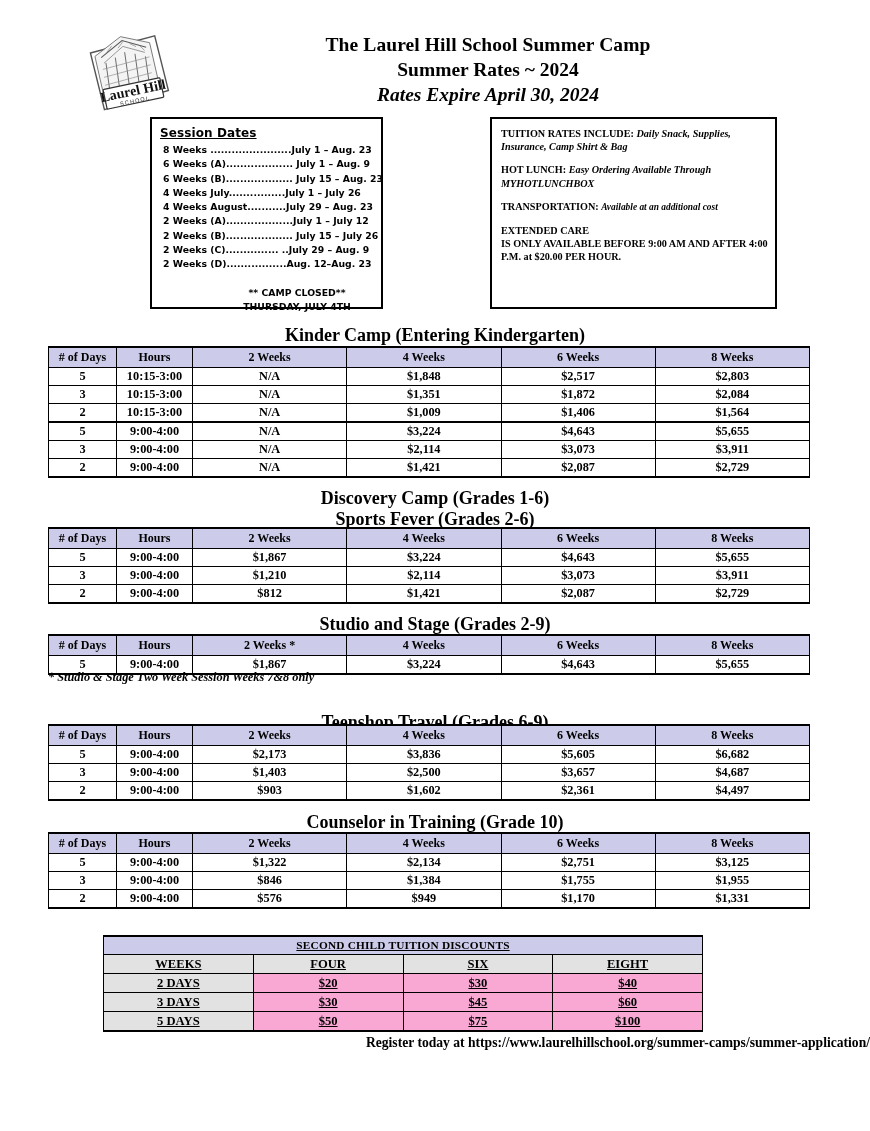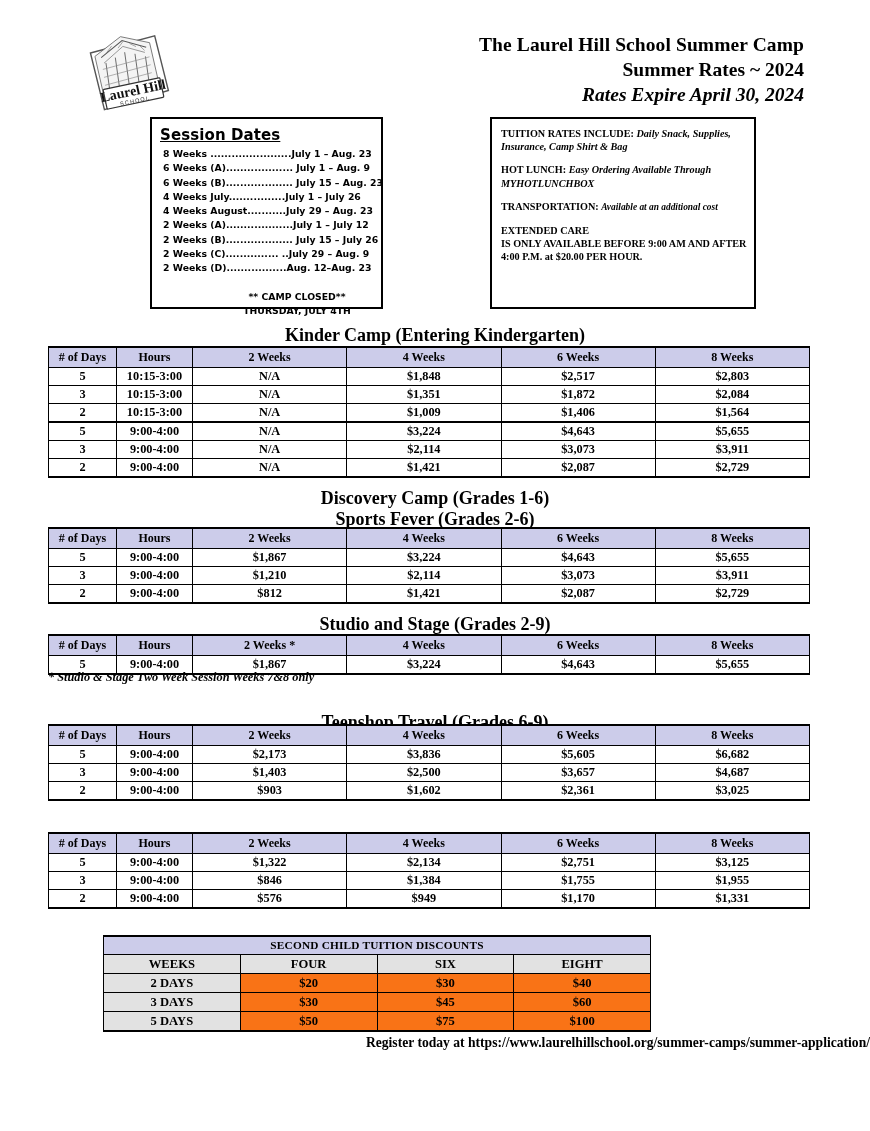--- a/index.html
+++ b/index.html
@@ -35,24 +35,24 @@
     position: absolute;
     left: 80px;
     top: 0px;
     width: 96px;
     height: 92px;
   }
   .logo svg { display:block; width:96px; height:92px; }
 
   .titles {
     position: absolute;
-    left: 204px;
+    left: 188px;
     top: 2px;
     width: 600px;
-    text-align: right;
+    text-align: center;
   }
   .title-line1 {
     font-size: 19.5px;
     font-weight: bold;
     letter-spacing: 0.1px;
     line-height: 25px;
     white-space: nowrap;
   }
   .title-line2 {
     font-size: 19.5px;
@@ -77,21 +77,21 @@
   }
   #session-box {
     left: 150px;
     top: 117px;
     width: 233px;
     height: 192px;
     padding: 7px 0 0 8px;
   }
   #session-box .box-title {
     font-family: "DejaVu Sans", sans-serif;
-    font-size: 15px;
+    font-size: 12px;
     font-weight: bold;
     text-decoration: underline;
     margin-bottom: 3px;
     letter-spacing: 0.1px;
   }
   .sess-row {
     font-family: "DejaVu Sans", sans-serif;
     font-size: 9.3px;
     font-weight: bold;
     line-height: 14.3px;
@@ -105,21 +105,21 @@
     line-height: 14.3px;
     text-align: center;
     padding-left: 53px;
     white-space: nowrap;
   }
   .sess-closed.first { margin-top: 14px; }
 
   #tuition-box {
     left: 490px;
     top: 117px;
-    width: 266px;
+    width: 287px;
     height: 192px;
     padding: 8px 7px 0 9px;
   }
   .tu-p {
     font-size: 10.2px;
     line-height: 13.2px;
     margin: 0 0 10px 0;
     font-weight: bold;
   }
   .tu-p.last { margin-bottom: 0; }
@@ -185,24 +185,25 @@
     font-weight: bold;
     font-style: italic;
     white-space: nowrap;
   }
 
   
   #discount-table {
     position: absolute;
     left: 103px;
     top: 935px;
-    width: 548px;
+    width: 600px;
     border-collapse: collapse;
     table-layout: fixed;
-    background: #f97316;
+    background: #f9a8d4;
+    text-decoration: underline;
   }
   #discount-table td, #discount-table th {
     border: 1px solid #000;
     text-align: center;
     font-weight: bold;
     font-size: 12.6px;
     height: 18px;
     line-height: 18px;
     padding: 0;
     white-space: nowrap;
@@ -462,25 +463,26 @@
         <td>$2,500</td>
         <td>$3,657</td>
         <td>$4,687</td>
       </tr>
       <tr>
         <td class="c-days">2</td>
         <td class="c-hours">9:00-4:00</td>
         <td>$903</td>
         <td>$1,602</td>
         <td>$2,361</td>
-        <td>$3,025</td>
+        <td>$4,497</td>
       </tr>
     </tbody>
   </table>
 
+  <div class="sec-title" style="top:811px;">Counselor in Training (Grade 10)</div>
   <table class="rate-table" style="top:832px;">
     <thead>
       <tr>
         <th class="c-days"># of Days</th>
         <th class="c-hours">Hours</th>
         <th>2 Weeks</th>
         <th>4 Weeks</th>
         <th>6 Weeks</th>
         <th>8 Weeks</th>
       </tr>

